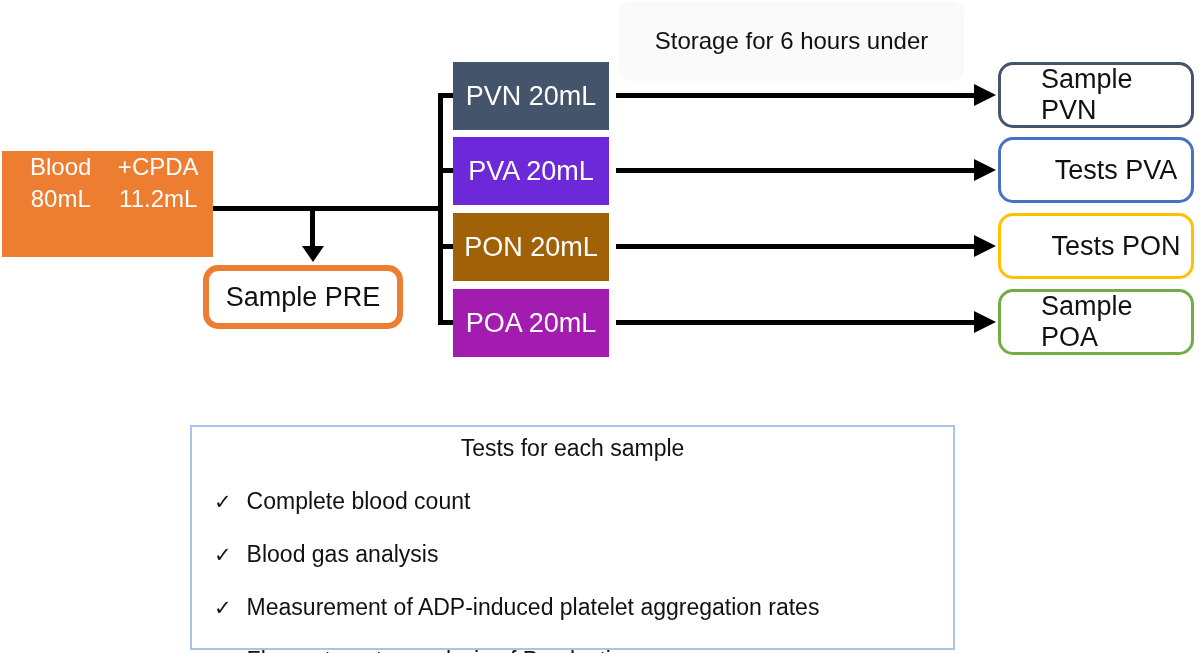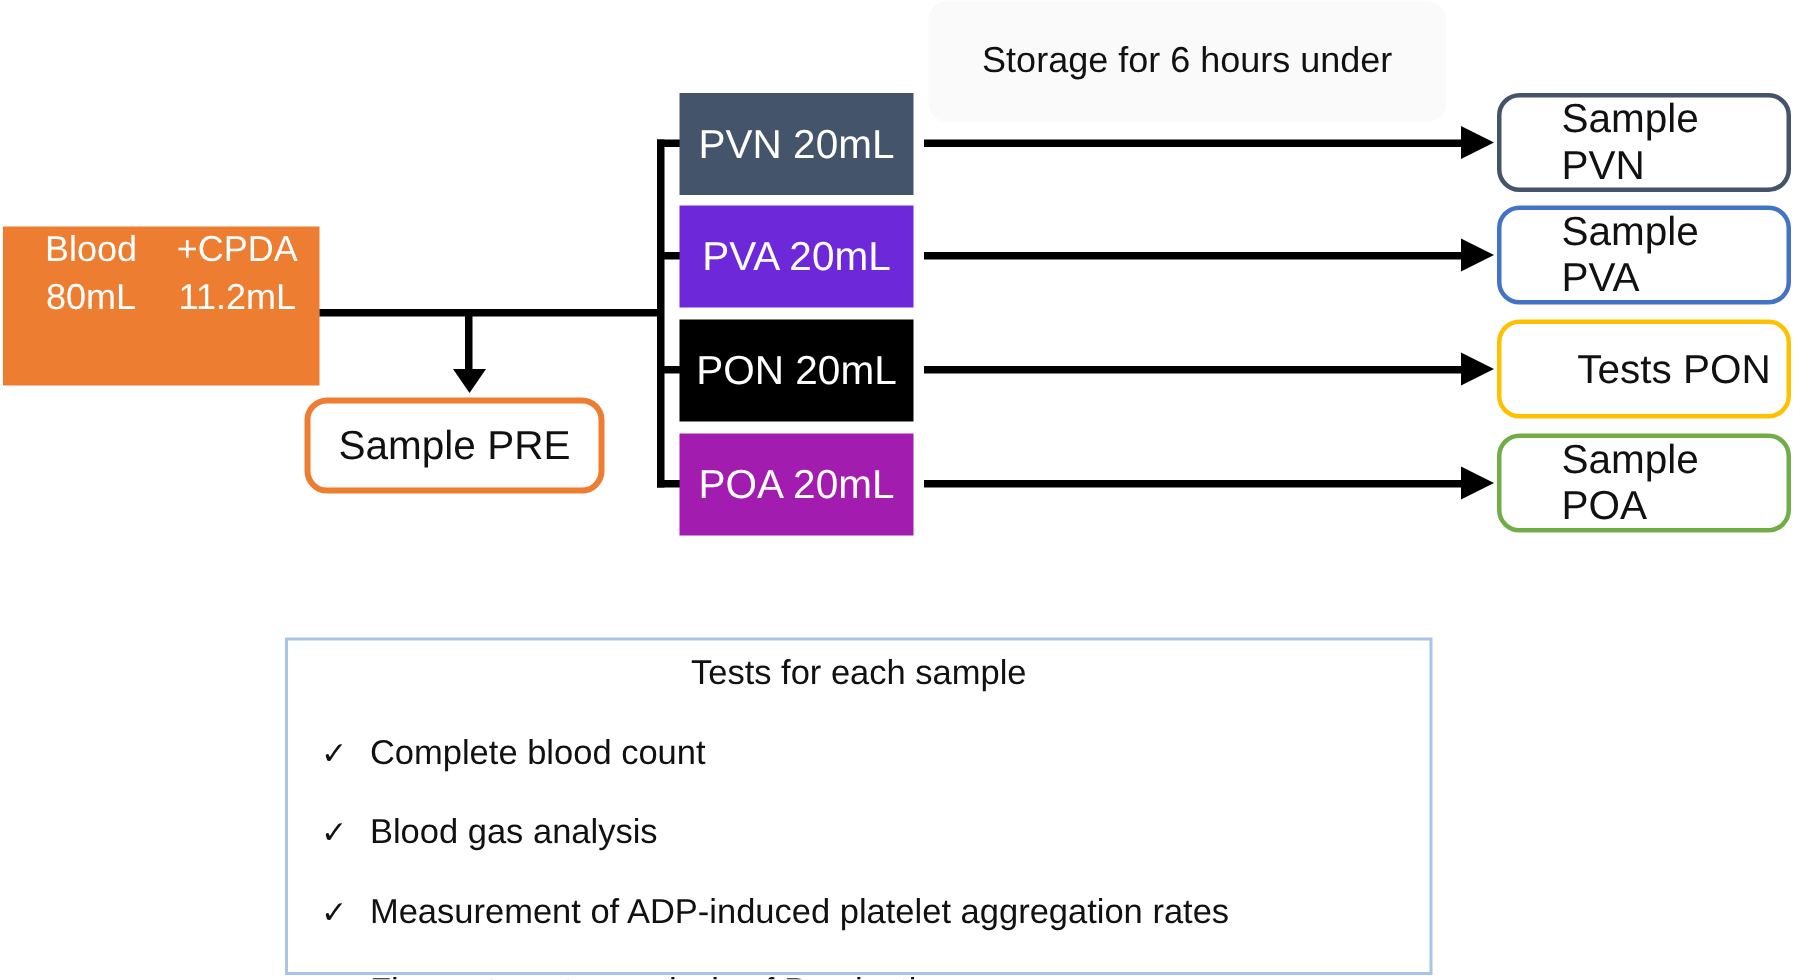--- a/index.html
+++ b/index.html
@@ -50,21 +50,21 @@
     color: #111111;
     font-size: 27px;
     padding-left: 40px;
   }
 
   .pre-box {
     position: absolute;
     left: 203px; top: 265px;
     width: 200px; height: 64px;
     background: #ffffff;
-    border: 4px solid #c2410c;
+    border: 6px solid #c2410c;
     border-radius: 15px;
     display: flex; align-items: center; justify-content: center;
     color: #111111;
     font-size: 27px;
   }
 
   .storage-note {
     position: absolute;
     left: 619px; top: 1px;
     width: 345px; height: 80px;
@@ -149,21 +149,21 @@
   <div class="pre-box" style="border-color: rgb(237, 125, 49);">
     <span>Sample PRE</span>
   </div>
 
   <div class="cond-box" style="top: 62px; background-color: rgb(68, 84, 106);">
     <span>PVN 20mL</span>
   </div>
   <div class="cond-box" style="top: 137px; background-color: #6d28d9;">
     <span>PVA 20mL</span>
   </div>
-  <div class="cond-box" style="top: 213px; background-color: #000000;">
+  <div class="cond-box" style="top: 213px; background-color: #a16207;">
     <span>PON 20mL</span>
   </div>
   <div class="cond-box" style="top: 289px; background-color: #a21caf;">
     <span>POA 20mL</span>
   </div>
 
   <div class="line" style="left:616px; top:93px;  width:358px; height:5px;"></div>
   <div class="arrowhead-right" style="left:974px; top:84px;"></div>
 
   <div class="line" style="left:616px; top:168px; width:358px; height:5px;"></div>
@@ -172,21 +172,21 @@
   <div class="line" style="left:616px; top:244px; width:358px; height:5px;"></div>
   <div class="arrowhead-right" style="left:974px; top:235px;"></div>
 
   <div class="line" style="left:616px; top:320px; width:358px; height:5px;"></div>
   <div class="arrowhead-right" style="left:974px; top:311px;"></div>
 
   <div class="sample-box" style="top: 62px; border-color: rgb(68, 84, 106);">
     <span>Sample PVN</span>
   </div>
   <div class="sample-box" style="top: 137px; border-color: rgb(68, 114, 196);">
-    <span>Sample PVA</span>
+    <span>Tests PVA</span>
   </div>
   <div class="sample-box" style="top: 213px; border-color: rgb(255, 192, 0);">
     <span>Tests PON</span>
   </div>
   <div class="sample-box" style="top: 289px; border-color: rgb(112, 173, 71); border-radius: 15px;">
     <span>Sample POA</span>
   </div>
 
   <div class="tests-panel">
     <div class="tests-title">Tests for each sample</div>

